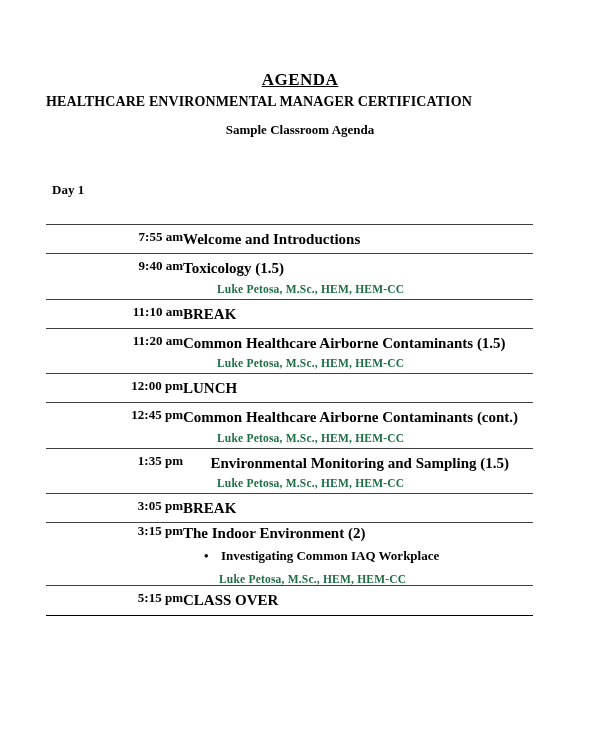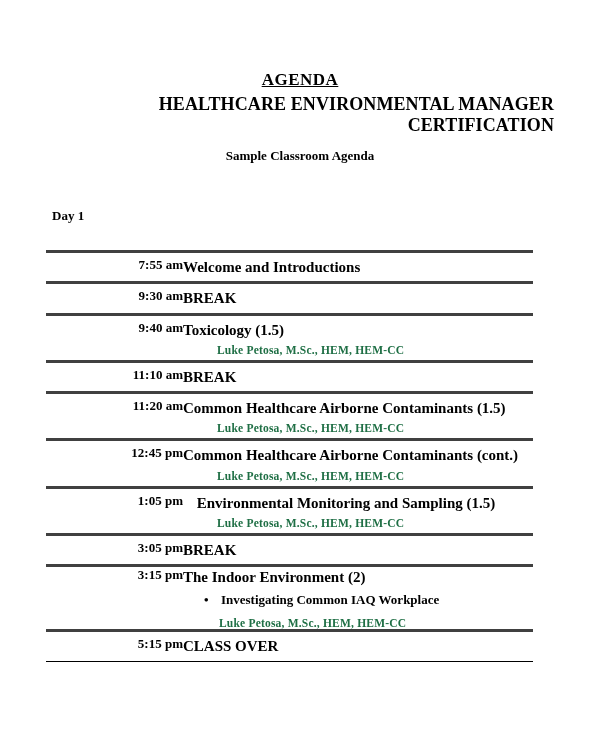--- a/index.html
+++ b/index.html
@@ -24,22 +24,22 @@
   }
   .doc-title {
     text-align: center;
     font-size: 17px;
     font-weight: bold;
     letter-spacing: 0.5px;
     text-decoration: underline;
     margin: 0 0 4px 0;
   }
   .doc-subtitle {
-    text-align: right;
-    font-size: 18px;
+    text-align: left;
+    font-size: 14px;
     font-weight: bold;
     margin: 0 0 2px 0;
     letter-spacing: 0.1px;
   }
   .doc-subtitle2 {
     text-align: center;
     font-size: 13px;
     font-weight: bold;
     margin: 12px;
   }
@@ -53,41 +53,41 @@
     margin-top: 26px;
     width: 487px;
     border-collapse: collapse;
     table-layout: fixed;
   }
   table.agenda td {
     vertical-align: top;
     padding: 0;
   }
   .row-line > td {
-    border-top: 3px solid #404040;
+    border-top: 1px solid #404040;
   }
   .time-cell {
     width: 137px;
     text-align: right;
     padding: 5px 20px 5px 0;
     font-size: 13px;
     font-weight: bold;
     white-space: nowrap;
   }
   .desc-cell {
     padding: 5px 0 5px 14px;
     font-size: 13px;
   }
   .desc-title {
     font-weight: bold;
     font-size: 15px;
     line-height: 1.35;
   }
   .desc-title.centered {
-    text-align: center;
+    text-align: right;
     padding-right: 24px;
   }
   ul.bullets {
     margin: 6px 0 0 0;
     padding-left: 38px;
     list-style: none;
   }
   ul.bullets li {
     font-weight: bold;
     font-size: 13px;
@@ -141,54 +141,54 @@
 
   <table class="agenda">
     <tbody id="agenda-body">
         <tr class="row-line row-tight">
           <td class="time-cell">7:55 am</td>
           <td class="desc-cell">
             <div class="desc-title">Welcome  and Introductions</div>
           </td>
         </tr>
         <tr class="row-line row-tight">
-          <td class="time-cell">9:30 am</td>
+          <td class="time-cell">9:40 am</td>
+          <td class="desc-cell">
+            <div class="desc-title">Toxicology (1.5)</div>
+            <div class="presenter"><span>Luke Petosa, M.Sc., HEM, HEM-CC</span></div>
+          </td>
+        </tr>
+        <tr class="row-line row-tight">
+          <td class="time-cell">11:10 am</td>
           <td class="desc-cell">
             <div class="desc-title">BREAK</div>
           </td>
         </tr>
         <tr class="row-line row-tight">
-          <td class="time-cell">9:40 am</td>
-          <td class="desc-cell">
-            <div class="desc-title">Toxicology (1.5)</div>
-            <div class="presenter"><span>Luke Petosa, M.Sc., HEM, HEM-CC</span></div>
-          </td>
-        </tr>
-        <tr class="row-line row-tight">
-          <td class="time-cell">11:10 am</td>
-          <td class="desc-cell">
-            <div class="desc-title">BREAK</div>
-          </td>
-        </tr>
-        <tr class="row-line row-tight">
           <td class="time-cell">11:20 am</td>
           <td class="desc-cell">
             <div class="desc-title">Common Healthcare Airborne Contaminants (1.5)</div>
             <div class="presenter"><span>Luke Petosa, M.Sc., HEM, HEM-CC</span></div>
           </td>
         </tr>
         <tr class="row-line row-tight">
+          <td class="time-cell">12:00 pm</td>
+          <td class="desc-cell">
+            <div class="desc-title">LUNCH</div>
+          </td>
+        </tr>
+        <tr class="row-line row-tight">
           <td class="time-cell">12:45 pm</td>
           <td class="desc-cell">
             <div class="desc-title">Common Healthcare Airborne Contaminants (cont.)</div>
             <div class="presenter"><span>Luke Petosa, M.Sc., HEM, HEM-CC</span></div>
           </td>
         </tr>
         <tr class="row-line row-tight">
-          <td class="time-cell">1:05 pm</td>
+          <td class="time-cell">1:35 pm</td>
           <td class="desc-cell">
             <div class="desc-title centered">Environmental Monitoring and Sampling (1.5)</div>
             <div class="presenter"><span>Luke Petosa, M.Sc., HEM, HEM-CC</span></div>
           </td>
         </tr>
         <tr class="row-line row-tight">
           <td class="time-cell">3:05 pm</td>
           <td class="desc-cell">
             <div class="desc-title">BREAK</div>
           </td>

